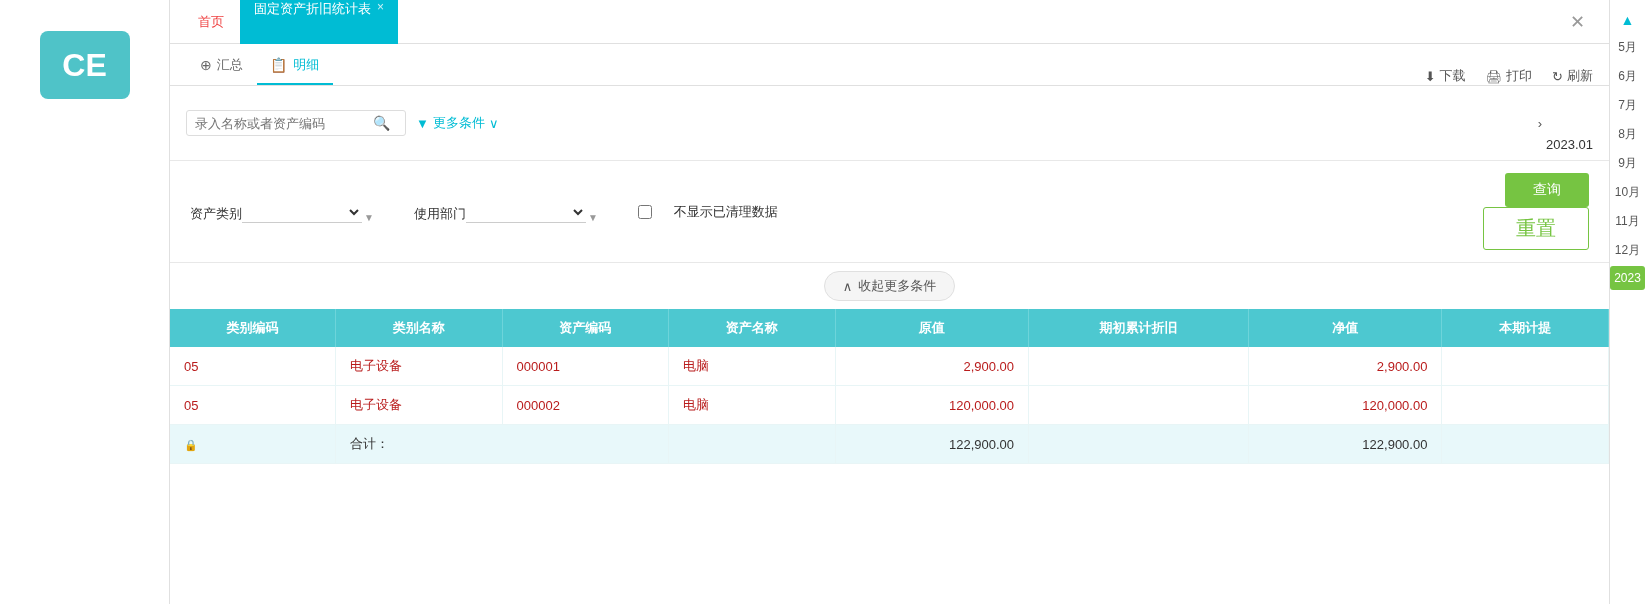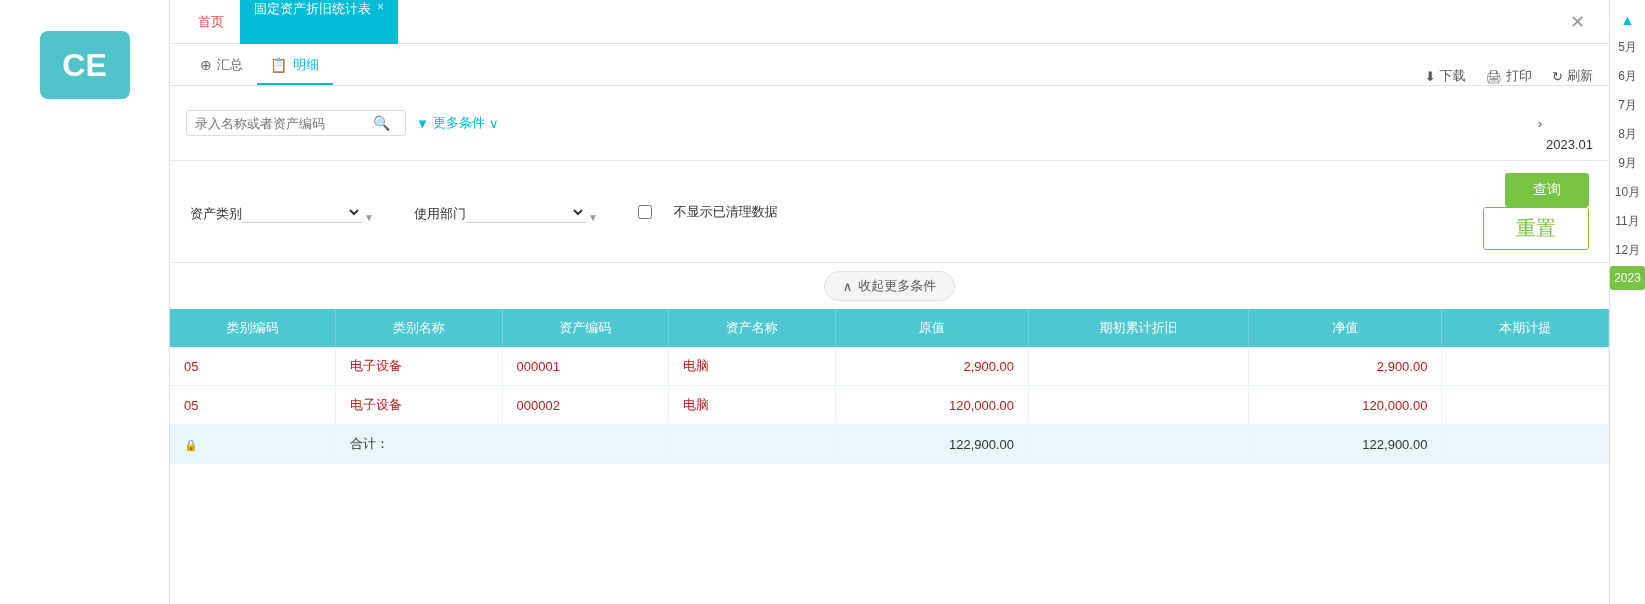--- a/index.html
+++ b/index.html
@@ -269,21 +269,21 @@
       width: 100%;
       border-collapse: collapse;
       font-size: 13px;
     }
     thead tr {
       background: #4dc8d0;
       color: #fff;
     }
     thead th {
       padding: 10px 14px;
-      font-weight: normal;
+      font-weight: bold;
       white-space: nowrap;
       border-right: 1px solid #6dd4da;
     }
     tbody tr {
       background: #fff;
     }
     tbody td {
       padding: 10px 14px;
       border-bottom: 1px solid #e8f5f6;
       border-right: 1px solid #e8f5f6;

